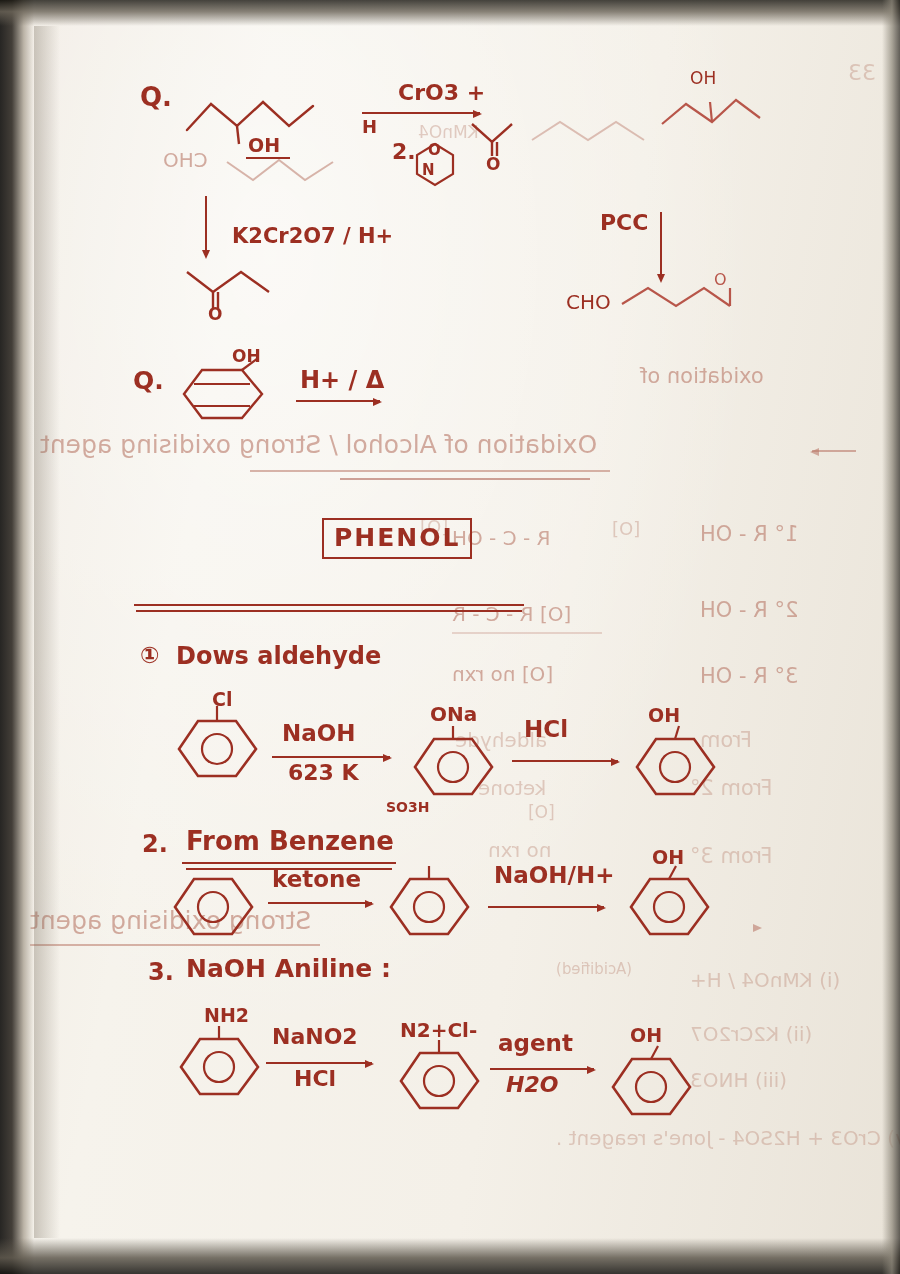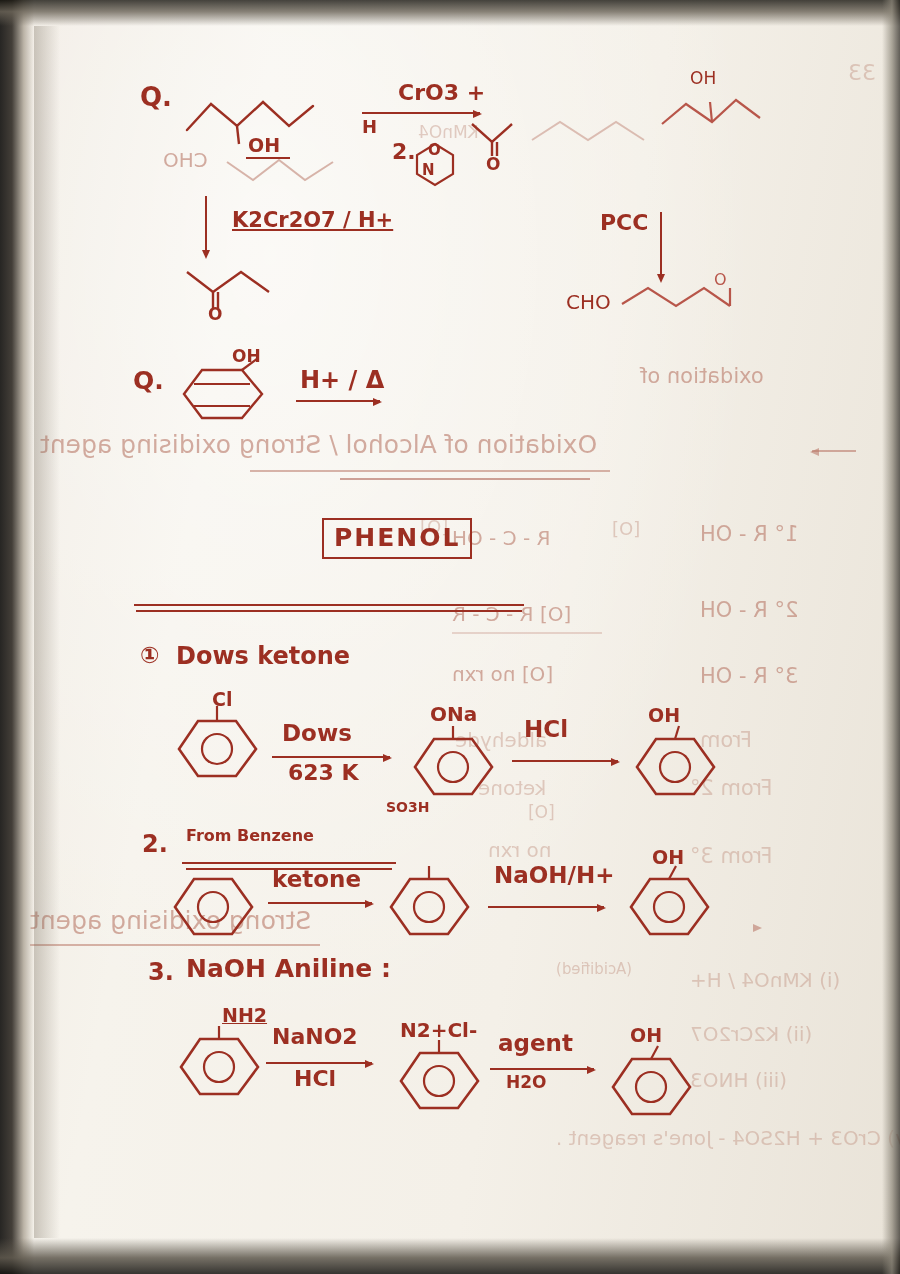--- a/index.html
+++ b/index.html
@@ -203,21 +203,21 @@
     <div class="ink" style="left:690px;top:70px;font-size:17px;">OH</div>
     <div class="sk" style="left:660px;top:88px;">
       <svg width="110" height="46" viewBox="0 0 110 46">
         <polyline points="2,36 26,16 52,34 76,12 100,30" fill="none" stroke="#b8564a" stroke-width="2.2"></polyline>
         <line x1="52" y1="34" x2="50" y2="14" stroke="#b8564a" stroke-width="2.2"></line>
       </svg>
     </div>
     <div class="bleed faint" style="left:848px;top:62px;font-size:22px;">33</div>
 
     <div class="arrow down" style="left:205px;top:196px;"></div>
-    <div class="ink b" style="left:232px;top:210px;font-size:21px;text-decoration:underline;">K2Cr2O7 / H+</div>
+    <div class="ink b" style="left:232px;top:226px;font-size:21px;">K2Cr2O7 / H+</div>
 
     <div class="sk" style="left:185px;top:262px;">
       <svg width="110" height="50" viewBox="0 0 110 50">
         <polyline points="2,10 28,30 56,10 84,30" fill="none" stroke="#9c2f22" stroke-width="2.4"></polyline>
         <line x1="28" y1="30" x2="28" y2="46" stroke="#9c2f22" stroke-width="2.4"></line>
         <line x1="33" y1="30" x2="33" y2="46" stroke="#9c2f22" stroke-width="2.4"></line>
       </svg>
     </div>
     <div class="ink b" style="left:208px;top:306px;font-size:17px;">O</div>
 
@@ -253,32 +253,32 @@
     <div class="uline pale" style="left:340px;top:478px;width:250px;"></div>
   </div>
 
   <div class="boxed" style="left:314px;top:518px;font-size:25px;margin-left:8px;">PHENOL</div>
 
   <div class="uline" style="left:134px;top:604px;width:390px;"></div>
   <div class="uline" style="left:136px;top:610px;width:386px;height:1.5px;"></div>
 
   <div>
     <div class="ink b" style="left:140px;top:644px;font-size:23px;">①</div>
-    <div class="ink b" style="left:176px;top:644px;font-size:24px;">Dows ketone</div>
+    <div class="ink b" style="left:176px;top:644px;font-size:24px;">Dows aldehyde</div>
 
     <div class="ink b" style="left:212px;top:690px;font-size:19px;">Cl</div>
     <div class="ring" style="left:176px;top:718px;">
       <svg width="84" height="62" viewBox="0 0 84 62">
         <polygon points="22,3 60,3 80,31 60,58 22,58 3,31" fill="none" stroke="#9c2f22" stroke-width="2.6"></polygon>
         <circle cx="41" cy="31" r="15" fill="none" stroke="#9c2f22" stroke-width="2.2"></circle>
         <line x1="41" y1="3" x2="41" y2="-12" stroke="#9c2f22" stroke-width="2.2"></line>
       </svg>
     </div>
 
-    <div class="ink b" style="left:282px;top:722px;font-size:23px;">Dows</div>
+    <div class="ink b" style="left:282px;top:722px;font-size:23px;">NaOH</div>
     <div class="arrow" style="left:272px;top:756px;width:118px;"></div>
     <div class="ink b" style="left:288px;top:762px;font-size:22px;">623 K</div>
 
     <div class="ink b" style="left:420px;top:704px;font-size:20px;margin-left:10px;">ONa</div>
     <div class="ring" style="left:412px;top:736px;">
       <svg width="84" height="62" viewBox="0 0 84 62">
         <polygon points="22,3 60,3 80,31 60,58 22,58 3,31" fill="none" stroke="#9c2f22" stroke-width="2.6"></polygon>
         <circle cx="41" cy="31" r="15" fill="none" stroke="#9c2f22" stroke-width="2.2"></circle>
         <line x1="41" y1="3" x2="41" y2="-10" stroke="#9c2f22" stroke-width="2.2"></line>
       </svg>
@@ -292,21 +292,21 @@
       <svg width="84" height="62" viewBox="0 0 84 62">
         <polygon points="22,3 60,3 80,31 60,58 22,58 3,31" fill="none" stroke="#9c2f22" stroke-width="2.6"></polygon>
         <circle cx="41" cy="31" r="15" fill="none" stroke="#9c2f22" stroke-width="2.2"></circle>
         <line x1="41" y1="3" x2="45" y2="-10" stroke="#9c2f22" stroke-width="2.2"></line>
       </svg>
     </div>
   </div>
 
   <div>
     <div class="ink b" style="left:142px;top:832px;font-size:24px;">2.</div>
-    <div class="ink b" style="left:186px;top:828px;font-size:16px;">From Benzene</div>
+    <div class="ink b" style="left:186px;top:828px;font-size:26px;">From Benzene</div>
     <div class="uline" style="left:182px;top:862px;width:214px;"></div>
     <div class="uline thin" style="left:186px;top:868px;width:206px;"></div>
 
     <div class="ring" style="left:172px;top:876px;">
       <svg width="84" height="62" viewBox="0 0 84 62">
         <polygon points="22,3 60,3 80,31 60,58 22,58 3,31" fill="none" stroke="#9c2f22" stroke-width="2.6"></polygon>
         <circle cx="41" cy="31" r="15" fill="none" stroke="#9c2f22" stroke-width="2.2"></circle>
       </svg>
     </div>
 
@@ -332,21 +332,21 @@
         <circle cx="41" cy="31" r="15" fill="none" stroke="#9c2f22" stroke-width="2.2"></circle>
         <line x1="41" y1="3" x2="48" y2="-10" stroke="#9c2f22" stroke-width="2.2"></line>
       </svg>
     </div>
   </div>
 
   <div>
     <div class="ink b" style="left:148px;top:960px;font-size:24px;">3.</div>
     <div class="ink b" style="left:186px;top:956px;font-size:25px;">NaOH Aniline :</div>
 
-    <div class="ink b" style="left:222px;top:1006px;font-size:19px;text-decoration:underline;">NH2</div>
+    <div class="ink b" style="left:204px;top:1006px;font-size:19px;">NH2</div>
     <div class="ring" style="left:178px;top:1036px;">
       <svg width="84" height="62" viewBox="0 0 84 62">
         <polygon points="22,3 60,3 80,31 60,58 22,58 3,31" fill="none" stroke="#9c2f22" stroke-width="2.6"></polygon>
         <circle cx="41" cy="31" r="15" fill="none" stroke="#9c2f22" stroke-width="2.2"></circle>
         <line x1="41" y1="3" x2="41" y2="-10" stroke="#9c2f22" stroke-width="2.2"></line>
       </svg>
     </div>
 
     <div class="ink b" style="left:272px;top:1026px;font-size:22px;">NaNO2</div>
     <div class="arrow" style="left:266px;top:1062px;width:106px;"></div>
@@ -356,21 +356,21 @@
     <div class="ring" style="left:398px;top:1050px;">
       <svg width="84" height="62" viewBox="0 0 84 62">
         <polygon points="22,3 60,3 80,31 60,58 22,58 3,31" fill="none" stroke="#9c2f22" stroke-width="2.6"></polygon>
         <circle cx="41" cy="31" r="15" fill="none" stroke="#9c2f22" stroke-width="2.2"></circle>
         <line x1="41" y1="3" x2="41" y2="-10" stroke="#9c2f22" stroke-width="2.2"></line>
       </svg>
     </div>
 
     <div class="ink b" style="left:498px;top:1032px;font-size:23px;">agent</div>
     <div class="arrow" style="left:490px;top:1068px;width:104px;"></div>
-    <div class="ink b" style="left:506px;top:1074px;font-size:17px;">H2O</div>
+    <div class="ink b" style="left:506px;top:1074px;font-size:22px;font-style:italic;">H2O</div>
 
     <div class="ink b" style="left:630px;top:1026px;font-size:19px;">OH</div>
     <div class="ring" style="left:610px;top:1056px;">
       <svg width="84" height="62" viewBox="0 0 84 62">
         <polygon points="22,3 60,3 80,31 60,58 22,58 3,31" fill="none" stroke="#9c2f22" stroke-width="2.6"></polygon>
         <circle cx="41" cy="31" r="15" fill="none" stroke="#9c2f22" stroke-width="2.2"></circle>
         <line x1="41" y1="3" x2="48" y2="-10" stroke="#9c2f22" stroke-width="2.2"></line>
       </svg>
     </div>
   </div>

